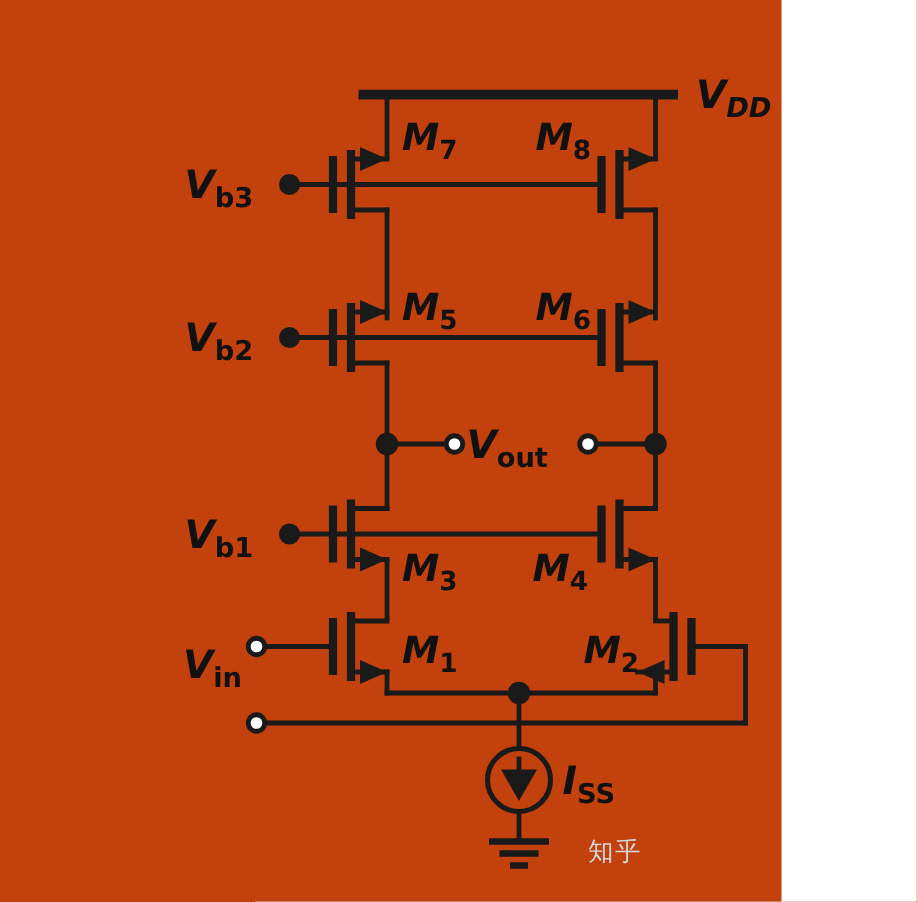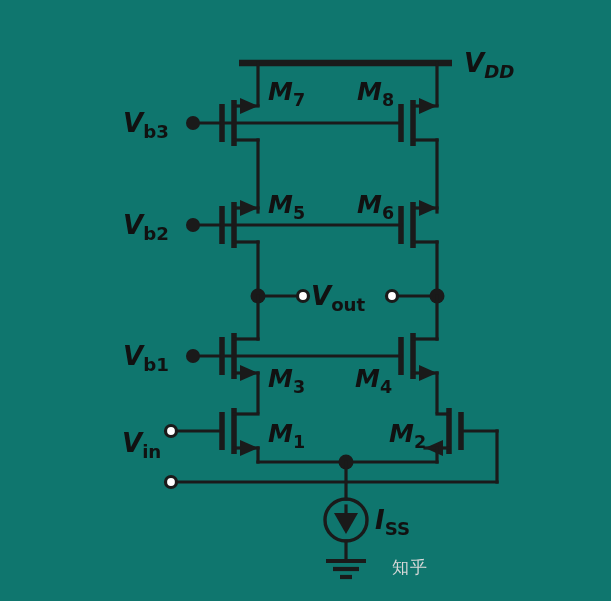--- a/index.html
+++ b/index.html
@@ -1,21 +1,21 @@
 <!DOCTYPE html>
 <html><head>
 <meta charset="utf-8">
 <title>Cascode Amplifier Schematic</title>
 <style>
   html,body{margin:0;padding:0;background:#ffffff;}
   body{
     font-family:"DejaVu Sans", sans-serif;
     width:611px;height:601px;overflow:hidden;position:relative;
   }
-  #schematic-root{position:relative;width:611px;height:601px;background:#0f766e;}
+  #schematic-root{position:relative;width:521px;height:601px;background:#c2410c;}
   svg#circuit{position:absolute;left:0;top:0;width:611px;height:601px;display:block;}
 
   .wire{stroke:#1a1a1a;stroke-width:3.2;fill:none;stroke-linecap:square;}
   .rail{stroke:#1a1a1a;stroke-width:6.5;fill:none;stroke-linecap:butt;}
   .gatebar{stroke:#1a1a1a;stroke-width:5.5;fill:none;stroke-linecap:butt;}
   .chanbar{stroke:#1a1a1a;stroke-width:5.5;fill:none;stroke-linecap:butt;}
   .node{fill:#1a1a1a;}
   .openterm{fill:#ffffff;stroke:#1a1a1a;stroke-width:3.2;}
   .arrowfill{fill:#1a1a1a;}
   .srccircle{fill:none;stroke:#1a1a1a;stroke-width:3.4;}

